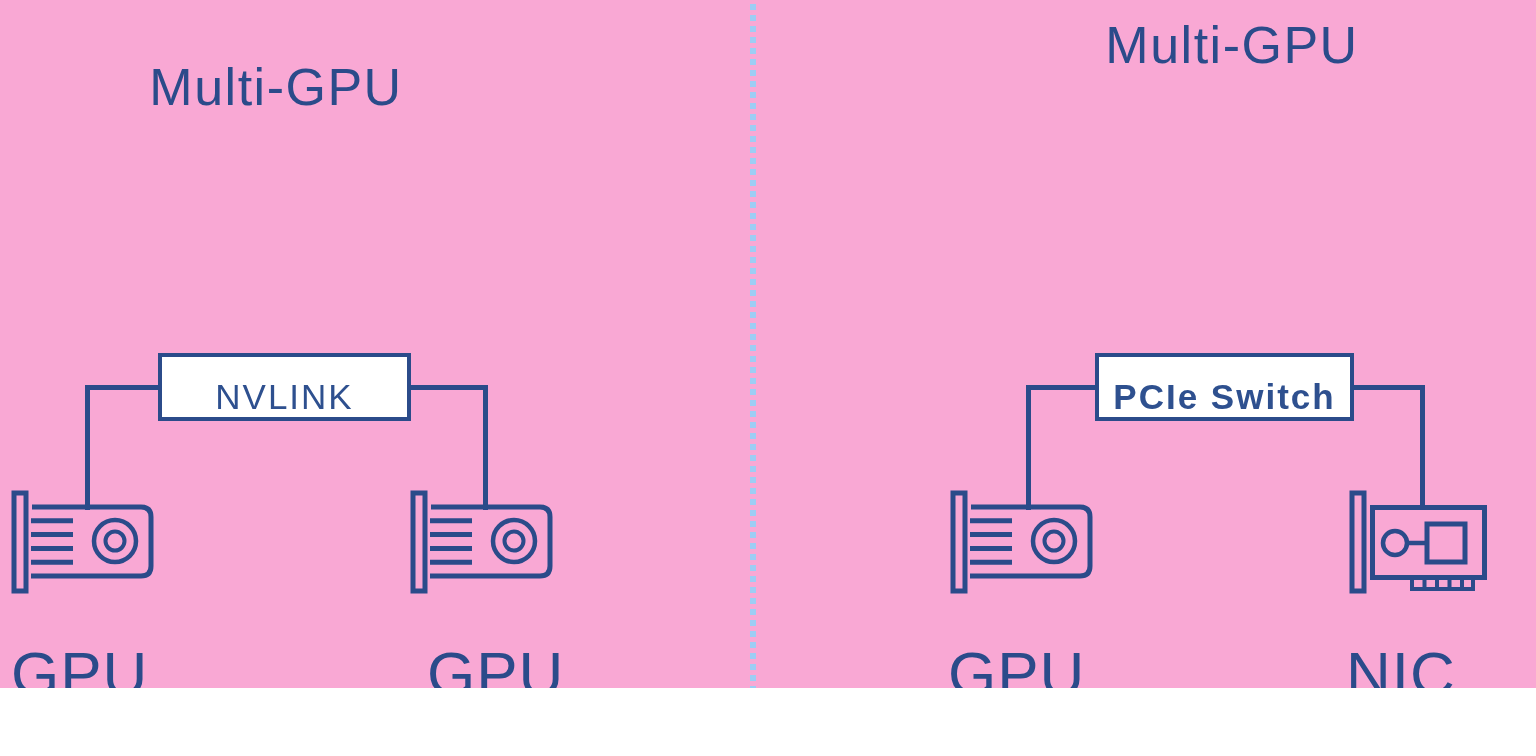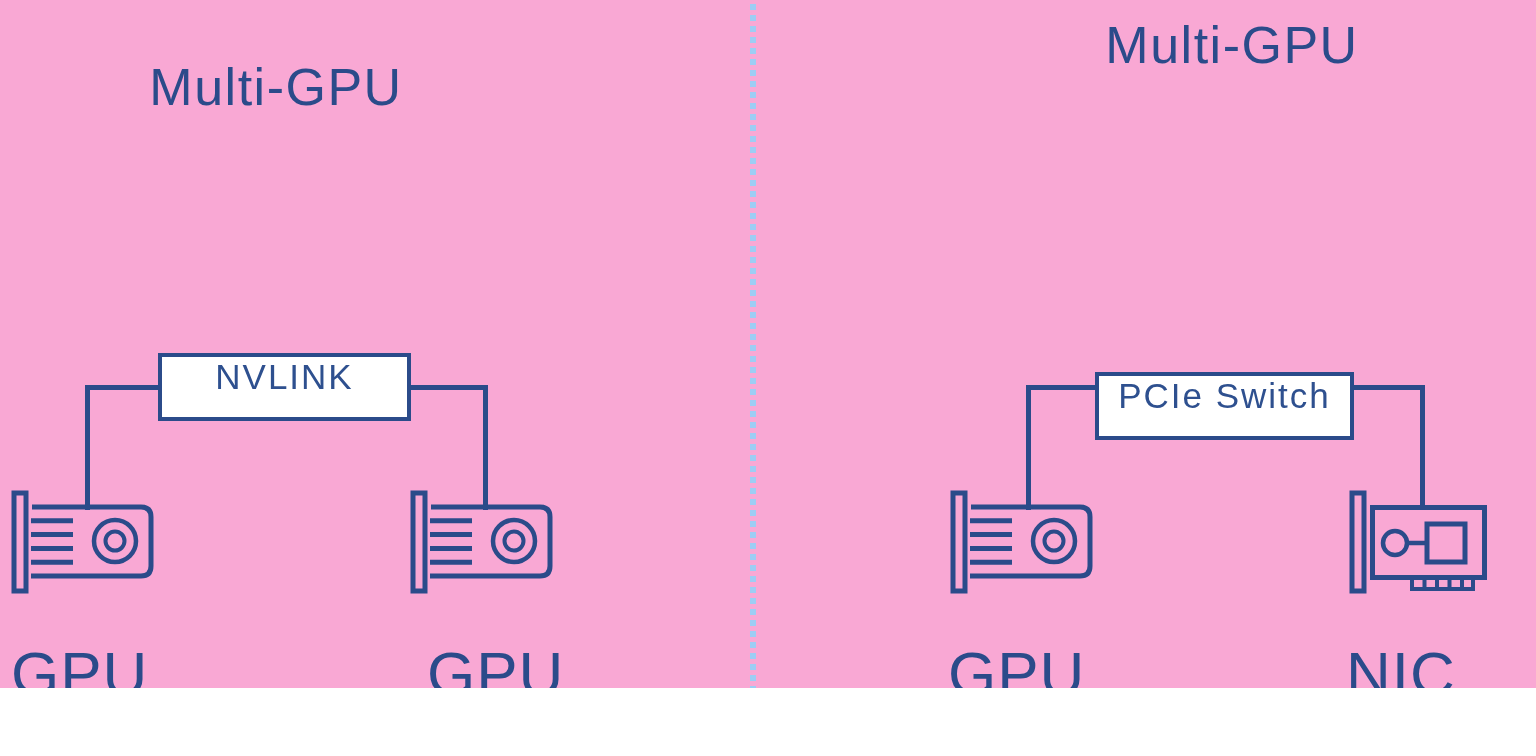--- a/index.html
+++ b/index.html
@@ -7,21 +7,21 @@
     position:relative;width:1536px;height:688px;background:#f9a8d4;overflow:hidden;
     font-family:"Liberation Sans", sans-serif;color:#2b4b8a;
   }
   .title{
     position:absolute;text-align:center;font-size:52px;letter-spacing:1.5px;
     color:#2b4b8a;font-weight:400;
   }
   .title .tline{line-height:82px;}
   .switch-box{
     position:absolute;box-sizing:border-box;border:4px solid #2b4b8a;background:#ffffff;
-    display:flex;align-items:flex-start;justify-content:center;
+    display:flex;align-items:flex-end;justify-content:center;
     font-size:35px;letter-spacing:2px;color:#2e508f;z-index:2;
   }
   .line{position:absolute;background:#2b4b8a;z-index:1;}
   .node-label{
     position:absolute;width:150px;text-align:left;font-size:62px;
     letter-spacing:1px;color:#2b4b8a;
   }
   .icon{position:absolute;z-index:2;}
   .icon svg{display:block;}
   .divider{
@@ -34,21 +34,21 @@
   .l-h1{left:85px;top:385px;width:75px;height:5px;}
   .l-v1{left:85px;top:385px;width:5px;height:125px;}
   .l-h2{left:409px;top:385px;width:79px;height:5px;}
   .l-v2{left:483px;top:385px;width:5px;height:125px;}
   .l-gpu1{left:11px;top:490px;}
   .l-gpu2{left:410px;top:490px;}
   .l-lab1{left:11px;top:638px;}
   .l-lab2{left:427px;top:638px;}
   
   .r-title{left:932px;top:4px;width:600px;}
-  .r-box{left:1095px;top:372px;width:259px;height:68px;}
+  .r-box{left:1095px;top:353px;width:259px;height:68px;font-weight:bold;}
   .r-h1{left:1026px;top:385px;width:71px;height:5px;}
   .r-v1{left:1026px;top:385px;width:5px;height:125px;}
   .r-h2{left:1352px;top:385px;width:73px;height:5px;}
   .r-v2{left:1420px;top:385px;width:5px;height:123px;}
   .r-gpu{left:950px;top:490px;}
   .r-nic{left:1349px;top:490px;}
   .r-lab1{left:948px;top:638px;}
   .r-lab2{left:1346px;top:638px;}
 </style>
 </head>

